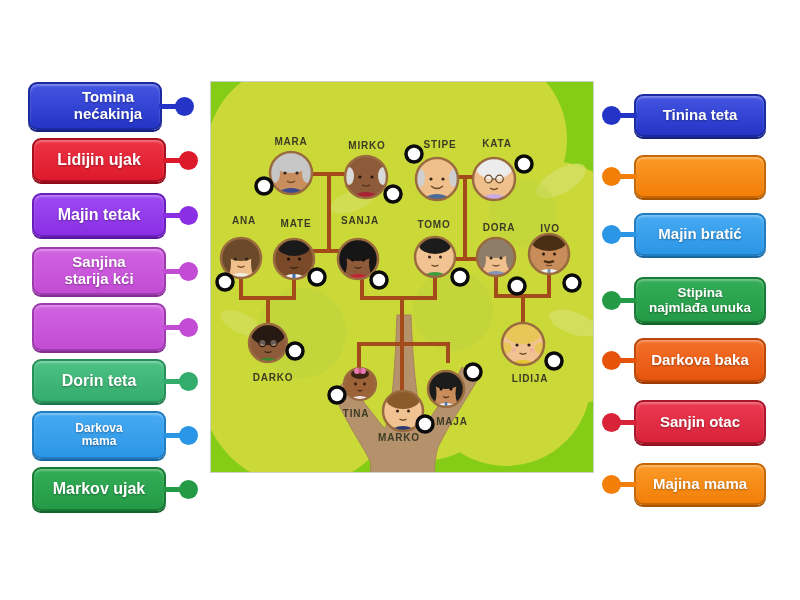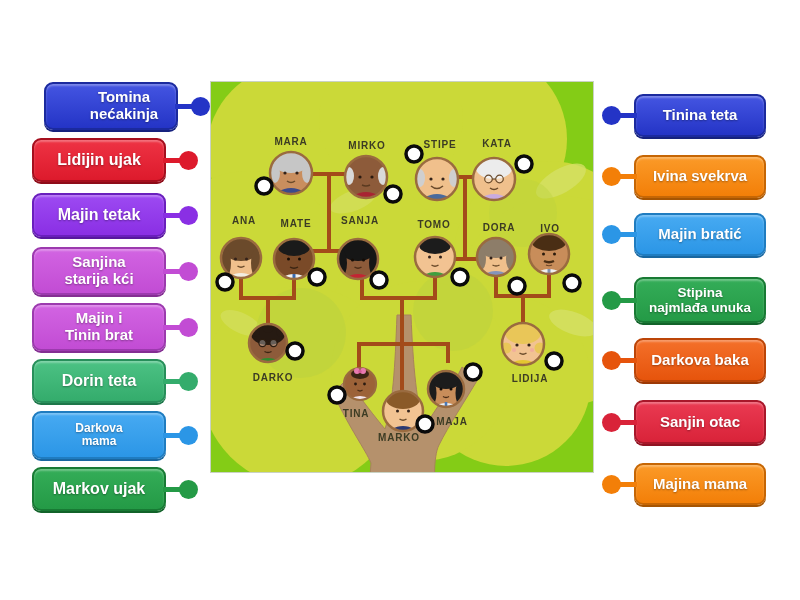--- a/index.html
+++ b/index.html
@@ -38,21 +38,21 @@
   
   #panel{position:absolute;left:210px;top:81px;width:384px;height:392px;background:#84cc16;
          border:1px solid #c9d2c4;box-sizing:border-box;overflow:hidden;}
   #panel svg{display:block;}
   .pname{font-family:"Liberation Sans",sans-serif;font-size:10px;font-weight:700;fill:#3c3c24;letter-spacing:.8px;}
 </style>
 </head>
 <body>
 
 <div>
-  <div class="label side-left c-blue900" style="left:44px;top:82px;width:134px;height:48px;font-size:15px;padding-left:26px;">
+  <div class="label side-left c-blue900" style="left:28px;top:82px;width:134px;height:48px;font-size:15px;padding-left:26px;">
     <span class="txt">Tomina
 nećakinja</span>
     <span class="stub"></span>
       <span class="cdot"></span>
   </div>
   <div class="label side-left c-red" style="left:32px;top:138px;width:134px;height:44px;font-size:16px;">
     <span class="txt">Lidijin ujak</span>
     <span class="stub"></span>
       <span class="cdot"></span>
   </div>
@@ -61,22 +61,20 @@
     <span class="stub"></span>
       <span class="cdot"></span>
   </div>
   <div class="label side-left c-orchid" style="left:32px;top:247px;width:134px;height:48px;font-size:15px;">
     <span class="txt">Sanjina
 starija kći</span>
     <span class="stub"></span>
       <span class="cdot"></span>
   </div>
   <div class="label side-left c-orchid" style="left:32px;top:303px;width:134px;height:48px;font-size:15px;">
-    <span class="txt">Majin i
-Tinin brat</span>
     <span class="stub"></span>
       <span class="cdot"></span>
   </div>
   <div class="label side-left c-seagreen" style="left:32px;top:359px;width:134px;height:44px;font-size:16px;">
     <span class="txt">Dorin teta</span>
     <span class="stub"></span>
       <span class="cdot"></span>
   </div>
   <div class="label side-left c-skyblue" style="left:32px;top:411px;width:134px;height:48px;font-size:12px;">
     <span class="txt">Darkova
@@ -91,21 +89,20 @@
   </div>
 </div>
 
 <div>
   <div class="label side-right c-blue900" style="left:634px;top:94px;width:132px;height:43px;font-size:15px;">
     <span class="txt">Tinina teta</span>
     <span class="stub"></span>
       <span class="cdot"></span>
   </div>
   <div class="label side-right c-orange" style="left:634px;top:155px;width:132px;height:43px;font-size:15px;">
-    <span class="txt">Ivina svekrva</span>
     <span class="stub"></span>
       <span class="cdot"></span>
   </div>
   <div class="label side-right c-skyblue" style="left:634px;top:213px;width:132px;height:43px;font-size:15px;">
     <span class="txt">Majin bratić</span>
     <span class="stub"></span>
       <span class="cdot"></span>
   </div>
   <div class="label side-right c-green" style="left:634px;top:277px;width:132px;height:46px;font-size:13.5px;">
     <span class="txt">Stipina

